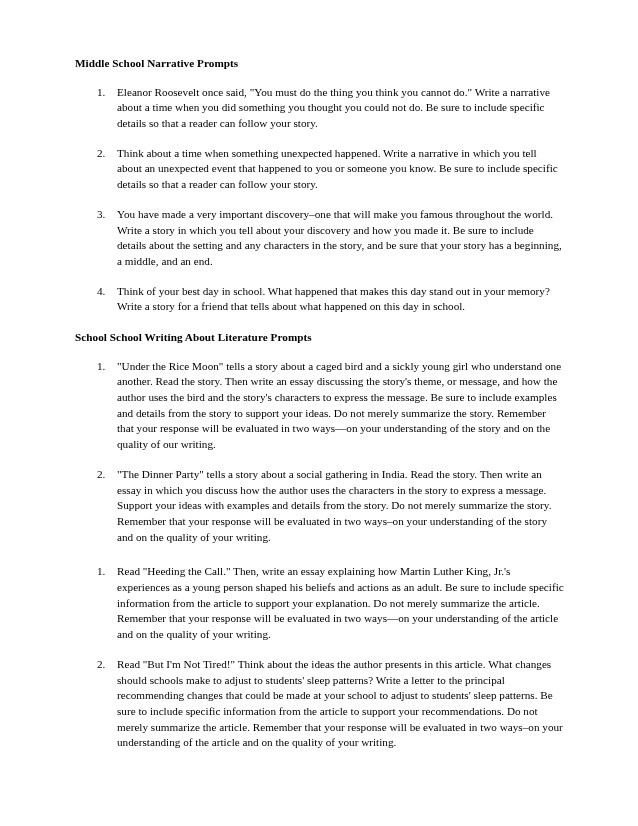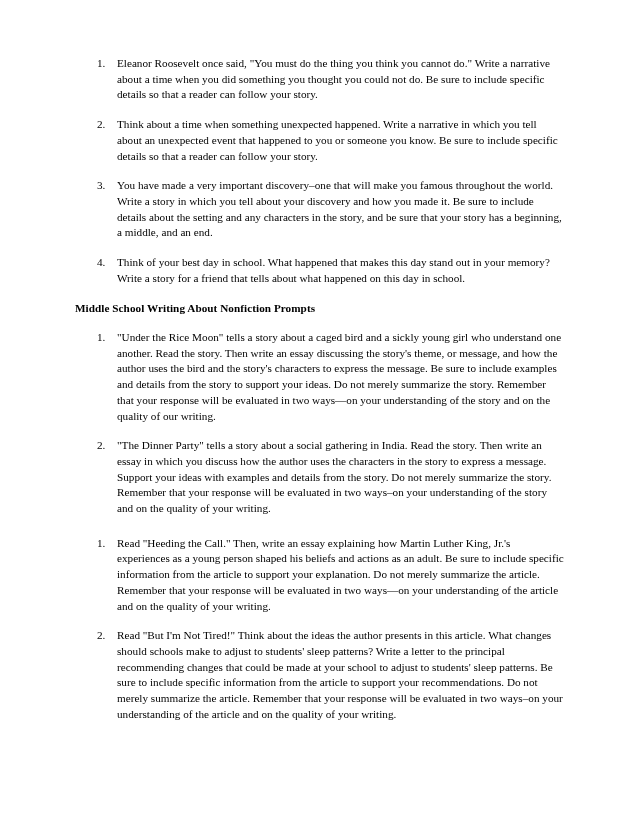--- a/index.html
+++ b/index.html
@@ -63,20 +63,21 @@
   }
   .section-gap-1 { height: 15px; }
   .section-gap-2 { height: 19px; }
 </style>
 </head>
 <body>
 
 <div class="page">
 
   <div class="section">
+    <h2 class="section-heading">Middle School Narrative Prompts</h2>
     <ol class="prompt-list">
       <li class="prompt-item">
         <span class="prompt-number">1.</span>
         <span class="prompt-text">Eleanor Roosevelt once said, "You must do the thing you think you cannot do." Write a narrative about a time when you did something you thought you could not do. Be sure to include specific details so that a reader can follow your story.</span>
       </li>
       <li class="prompt-item">
         <span class="prompt-number">2.</span>
         <span class="prompt-text">Think about a time when something unexpected happened. Write a narrative in which you tell about an unexpected event that happened to you or someone you know. Be sure to include specific details so that a reader can follow your story.</span>
       </li>
       <li class="prompt-item">
@@ -86,21 +87,21 @@
       <li class="prompt-item">
         <span class="prompt-number">4.</span>
         <span class="prompt-text">Think of your best day in school. What happened that makes this day stand out in your memory? Write a story for a friend that tells about what happened on this day in school.</span>
       </li>
     </ol>
   </div>
 
   <div class="section-gap-1"></div>
 
   <div class="section">
-    <h2 class="section-heading">Middle School Writing About Nonfiction Prompts</h2>
+    <h2 class="section-heading">School School Writing About Literature Prompts</h2>
     <ol class="prompt-list">
       <li class="prompt-item">
         <span class="prompt-number">1.</span>
         <span class="prompt-text">"Under the Rice Moon" tells a story about a caged bird and a sickly young girl who understand one another. Read the story. Then write an essay discussing the story's theme, or message, and how the author uses the bird and the story's characters to express the message. Be sure to include examples and details from the story to support your ideas. Do not merely summarize the story. Remember that your response will be evaluated in two ways—on your understanding of the story and on the quality of our writing.</span>
       </li>
       <li class="prompt-item">
         <span class="prompt-number">2.</span>
         <span class="prompt-text">"The Dinner Party" tells a story about a social gathering in India. Read the story. Then write an essay in which you discuss how the author uses the characters in the story to express a message. Support your ideas with examples and details from the story. Do not merely summarize the story. Remember that your response will be evaluated in two ways–on your understanding of the story and on the quality of your writing.</span>
       </li>
     </ol>

